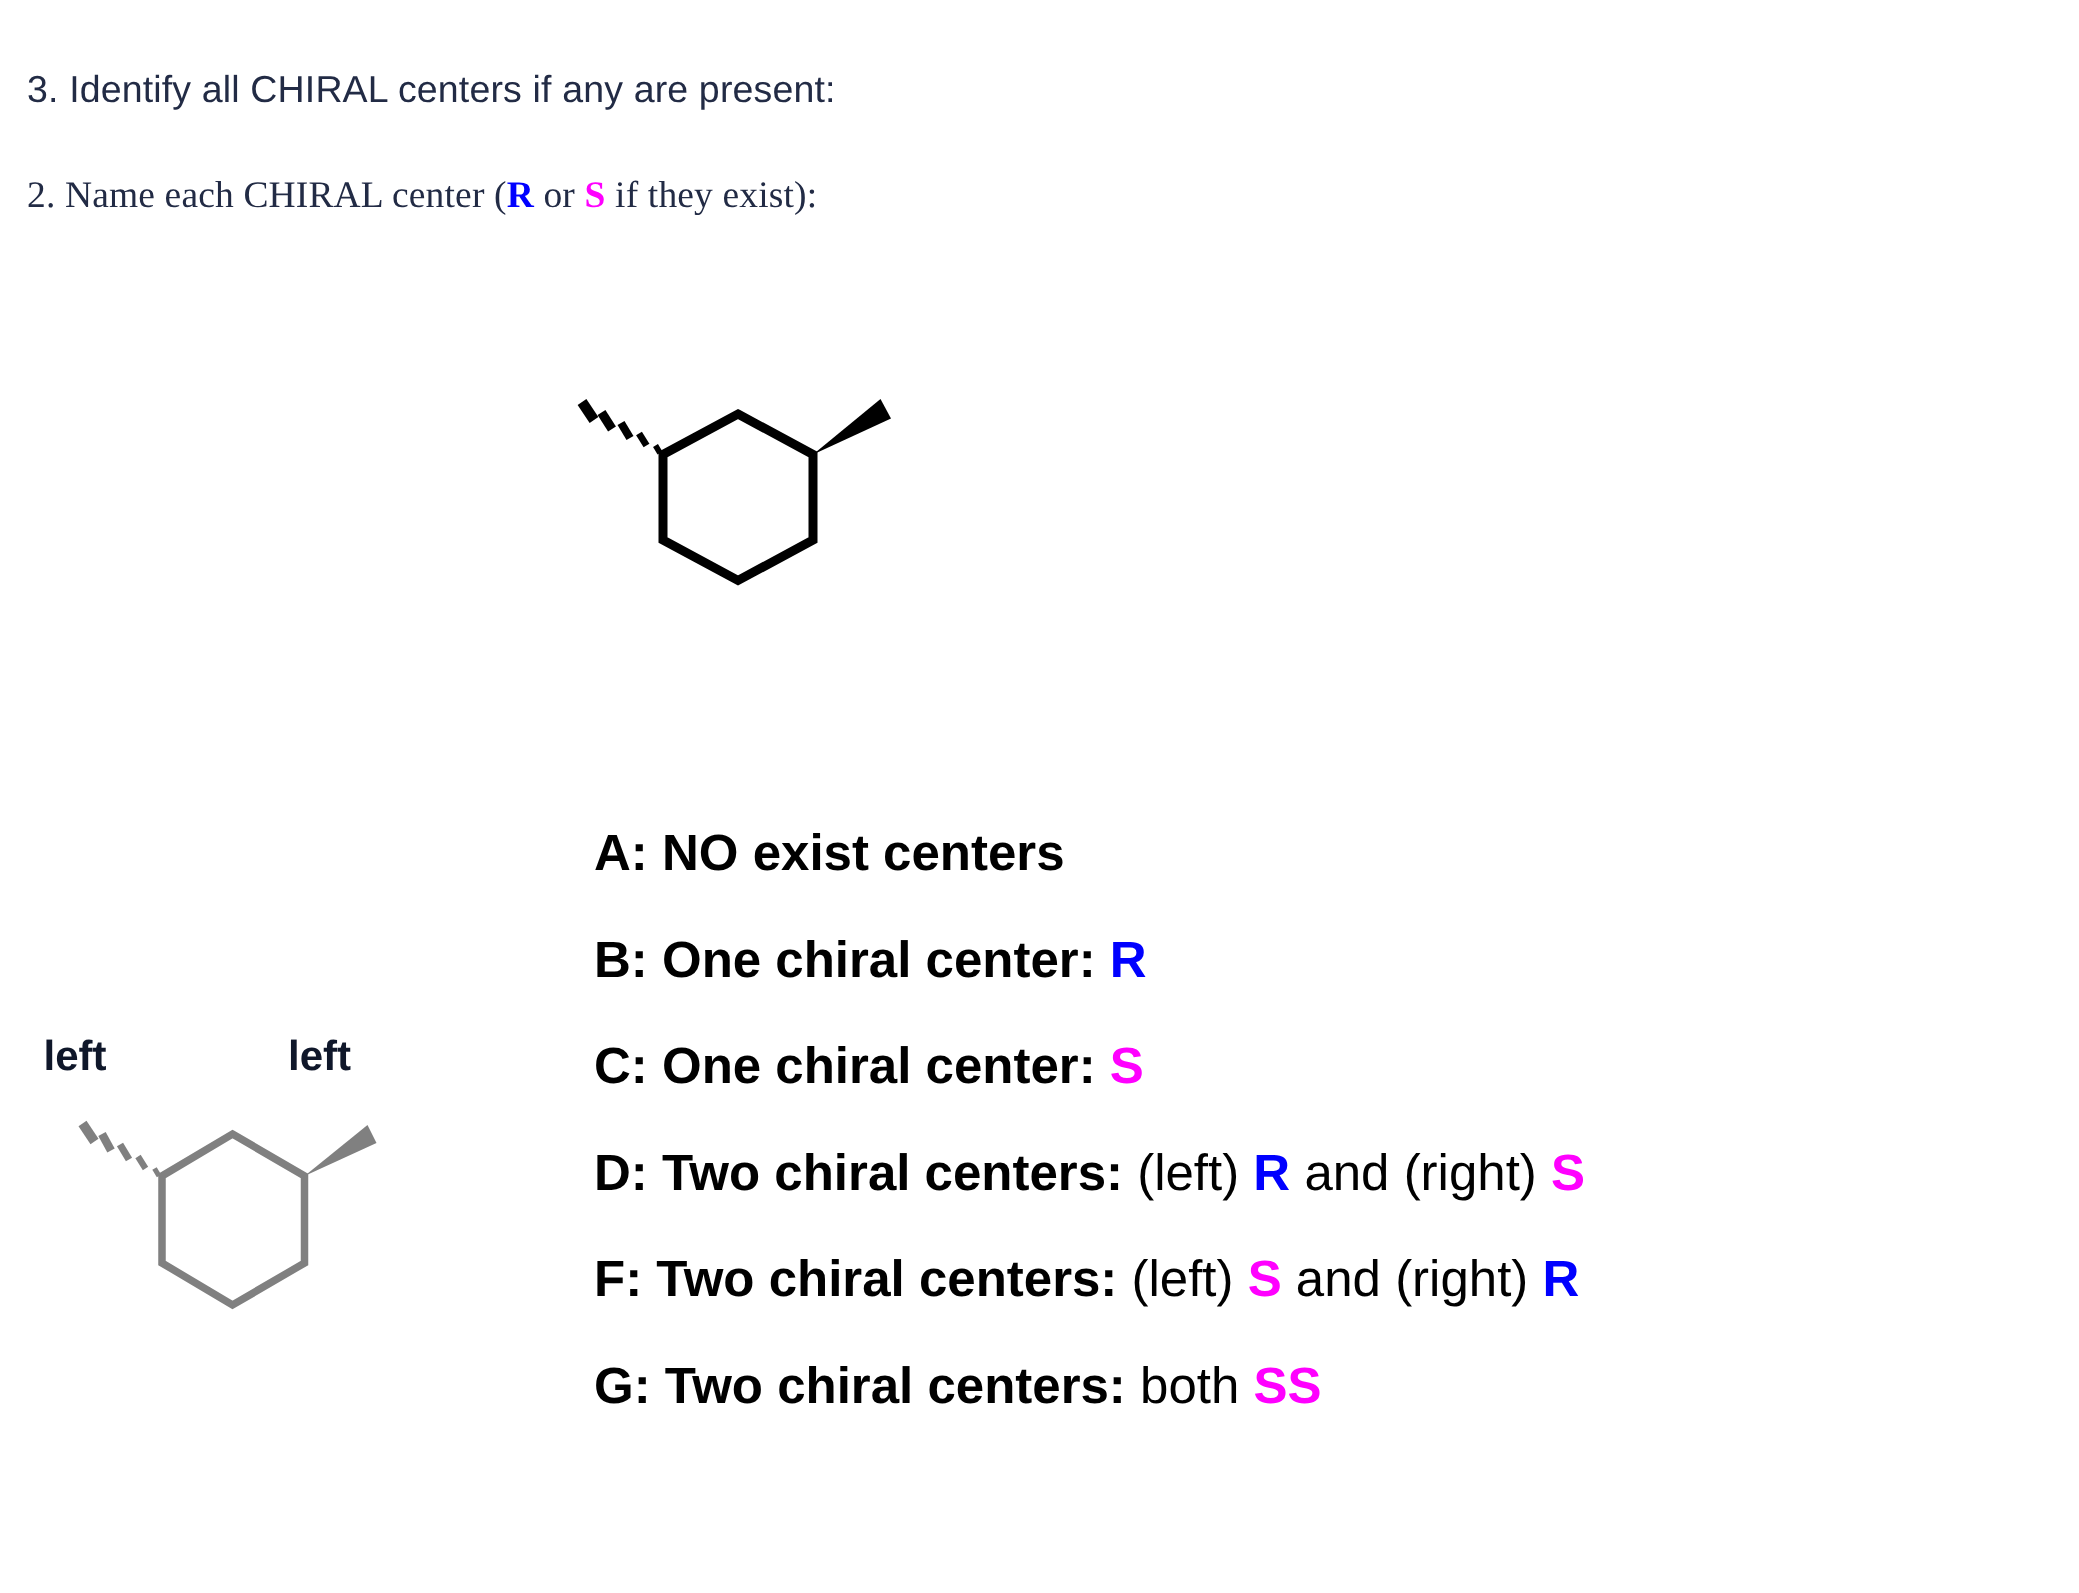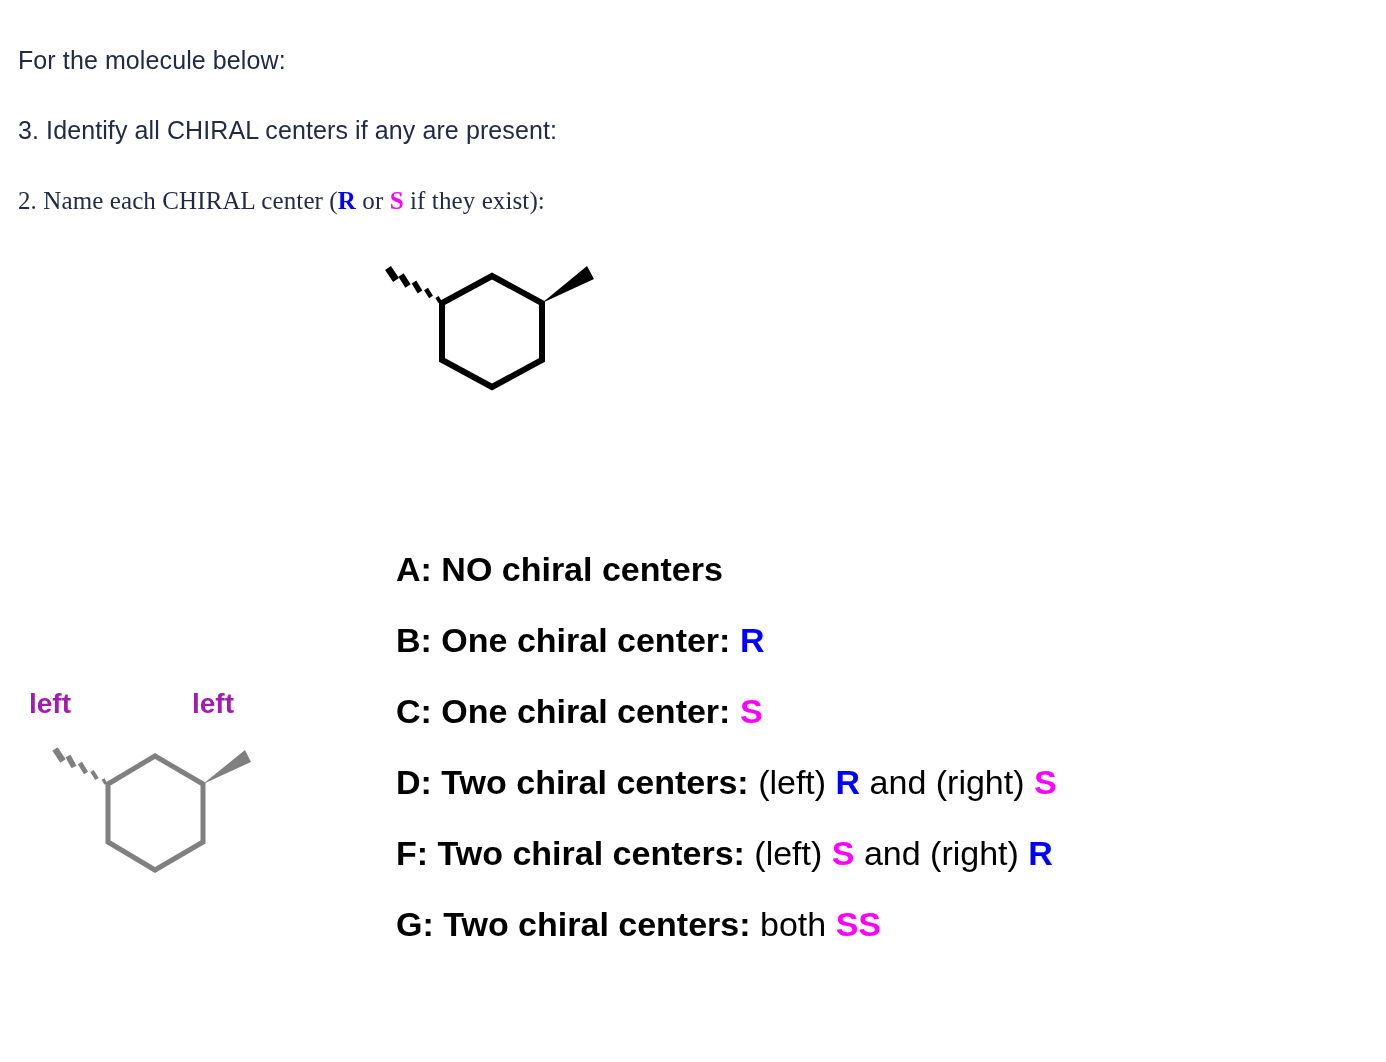--- a/index.html
+++ b/index.html
@@ -53,21 +53,21 @@
     height: 200px;
   }
   #ref-labels {
     position: relative;
     height: 40px;
     width: 300px;
   }
   .ref-label {
     position: absolute;
     top: 0;
-    color: #a21caf;
+    color: #0f172a;
     font-size: 28px;
     font-weight: 700;
     font-family: "Liberation Sans", sans-serif;
   }
   #label-left  { left: 11px; }
   #label-right { left: 174px; }
   #molecule-ref {
     position: absolute;
     left: 10px;
     top: 50px;
@@ -92,21 +92,20 @@
   }
   .opt-prefix { font-weight: 700; }
   .opt-plain  { font-weight: 400; }
   .opt-r { color: #0000ff; font-weight: 700; }
   .opt-s { color: #ff00ff; font-weight: 700; }
 </style>
 </head>
 <body>
 
 <div id="question-block">
-  <div class="q-line">For the molecule below:</div>
   <div class="q-line">3. Identify all CHIRAL centers if any are present:</div>
   <div class="q-line"><span>2. Name each CHIRAL center (</span><span class="r-tag">R</span><span> or </span><span class="s-tag">S</span><span> if they exist):</span></div>
 </div>
 
 <div id="molecule-main">
   <svg width="250" height="160" viewBox="0 0 250 160">
 
     <polygon points="122,26 172,53 172,110 122,137 72,110 72,53" fill="none" stroke="#000000" stroke-width="6" stroke-linejoin="miter"></polygon>
 
     <polygon points="172,53 217,16 224,29" fill="#000000" stroke="none"></polygon>
@@ -137,21 +136,21 @@
         <line x1="64" y1="33" x2="69" y2="41" stroke-width="4.2"></line>
         <line x1="75" y1="41" x2="78" y2="46" stroke-width="3.4"></line>
       </g>
     </svg>
   </div>
 </div>
 
 <div id="answer-options">
 
   <div class="option-row">
-    <span class="opt-prefix">A: NO chiral centers</span>
+    <span class="opt-prefix">A: NO exist centers</span>
   </div>
 
   <div class="option-row">
     <span class="opt-prefix">B: One chiral center: </span><span class="opt-r">R</span>
   </div>
 
   <div class="option-row">
     <span class="opt-prefix">C: One chiral center: </span><span class="opt-s">S</span>
   </div>
 

